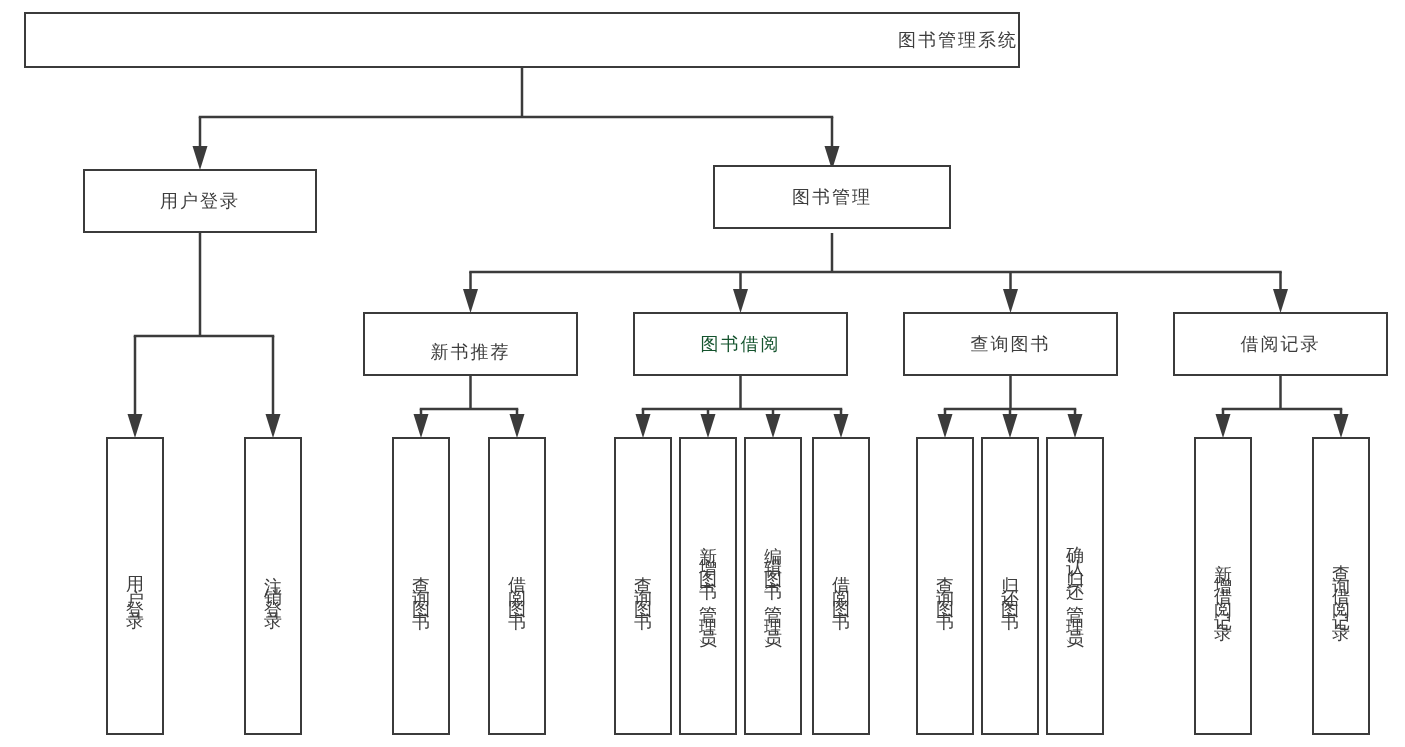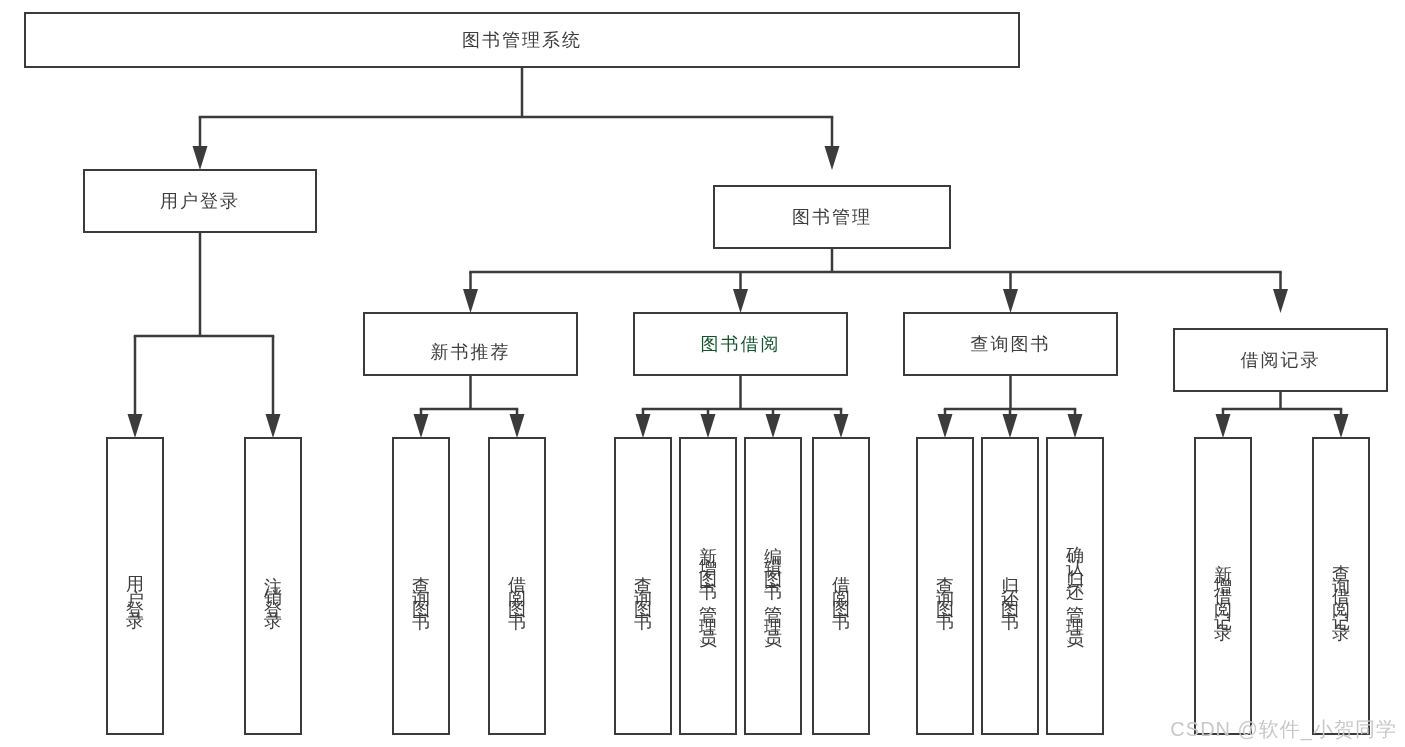--- a/index.html
+++ b/index.html
@@ -106,39 +106,39 @@
       <line x1="1075" y1="409" x2="1075" y2="417" stroke="#3b3b3b" stroke-width="2.5"></line>
       <polygon points="1067.5,414 1082.5,414 1075,438" fill="#3b3b3b"></polygon>
       <line x1="1280.5" y1="376" x2="1280.5" y2="409" stroke="#3b3b3b" stroke-width="2.5"></line>
       <line x1="1221.75" y1="409" x2="1342.25" y2="409" stroke="#3b3b3b" stroke-width="2.5"></line>
       <line x1="1223" y1="409" x2="1223" y2="417" stroke="#3b3b3b" stroke-width="2.5"></line>
       <polygon points="1215.5,414 1230.5,414 1223,438" fill="#3b3b3b"></polygon>
       <line x1="1341" y1="409" x2="1341" y2="417" stroke="#3b3b3b" stroke-width="2.5"></line>
       <polygon points="1333.5,414 1348.5,414 1341,438" fill="#3b3b3b"></polygon>
     </svg>
   <div id="nodes">
-      <div class="node" style="left: 24px; top: 12px; width: 996px; height: 56px; border-color: rgb(59, 59, 59); background: rgb(255, 255, 255);">
+      <div class="node" style="left: 24px; top: 12px; width: 996px; height: 56px; border-color: rgb(59, 59, 59); background: rgb(255, 255, 255); justify-content: flex-end;">
         <span class="lbl" style="color: rgb(61, 61, 61);">图书管理系统</span>
       </div>
       <div class="node" style="left: 83px; top: 169px; width: 234px; height: 64px; border-color: rgb(59, 59, 59); background: rgb(255, 255, 255);">
         <span class="lbl" style="color: rgb(61, 61, 61);">用户登录</span>
       </div>
-      <div class="node" style="left: 713px; top: 185px; width: 238px; height: 64px; border-color: rgb(59, 59, 59); background: rgb(255, 255, 255);">
+      <div class="node" style="left: 713px; top: 165px; width: 238px; height: 64px; border-color: rgb(59, 59, 59); background: rgb(255, 255, 255);">
         <span class="lbl" style="color: rgb(61, 61, 61);">图书管理</span>
       </div>
       <div class="node" style="left: 363px; top: 312px; width: 215px; height: 64px; border-color: rgb(59, 59, 59); background: rgb(255, 255, 255);">
         <span class="lbl" style="color: rgb(61, 61, 61); margin-top: 16px;">新书推荐</span>
       </div>
       <div class="node" style="left: 633px; top: 312px; width: 215px; height: 64px; border-color: rgb(59, 59, 59); background: rgb(255, 255, 255);">
         <span class="lbl" style="color: #14532d;">图书借阅</span>
       </div>
       <div class="node" style="left: 903px; top: 312px; width: 215px; height: 64px; border-color: rgb(59, 59, 59); background: rgb(255, 255, 255);">
         <span class="lbl" style="color: rgb(61, 61, 61);">查询图书</span>
       </div>
-      <div class="node" style="left: 1173px; top: 328px; width: 215px; height: 64px; border-color: rgb(59, 59, 59); background: rgb(255, 255, 255);">
+      <div class="node" style="left: 1173px; top: 312px; width: 215px; height: 64px; border-color: rgb(59, 59, 59); background: rgb(255, 255, 255);">
         <span class="lbl" style="color: rgb(61, 61, 61);">借阅记录</span>
       </div>
       <div class="node v" style="left: 106px; top: 437px; width: 58px; height: 298px; border-color: rgb(59, 59, 59); background: rgb(255, 255, 255);">
         <span class="lbl" style="color: rgb(61, 61, 61);">用户登录</span>
       </div>
       <div class="node v" style="left: 244px; top: 437px; width: 58px; height: 298px; border-color: rgb(59, 59, 59); background: rgb(255, 255, 255);">
         <span class="lbl" style="color: rgb(61, 61, 61);">注销登录</span>
       </div>
       <div class="node v" style="left: 392px; top: 437px; width: 58px; height: 298px; border-color: rgb(59, 59, 59); background: rgb(255, 255, 255);">
         <span class="lbl" style="color: rgb(61, 61, 61);">查询图书</span>
@@ -167,14 +167,13 @@
       <div class="node v" style="left: 1046px; top: 437px; width: 58px; height: 298px; border-color: rgb(59, 59, 59); background: rgb(255, 255, 255);">
         <span class="lbl" style="color: rgb(61, 61, 61);">确认归还（管理员）</span>
       </div>
       <div class="node v" style="left: 1194px; top: 437px; width: 58px; height: 298px; border-color: rgb(59, 59, 59); background: rgb(255, 255, 255);">
         <span class="lbl" style="color: rgb(61, 61, 61);">新增借阅记录</span>
       </div>
       <div class="node v" style="left: 1312px; top: 437px; width: 58px; height: 298px; border-color: rgb(59, 59, 59); background: rgb(255, 255, 255);">
         <span class="lbl" style="color: rgb(61, 61, 61);">查询借阅记录</span>
       </div>
     </div>
-  <span class="watermark">CSDN @软件_小贺同学</span>
 </div>
 
 </body></html>

